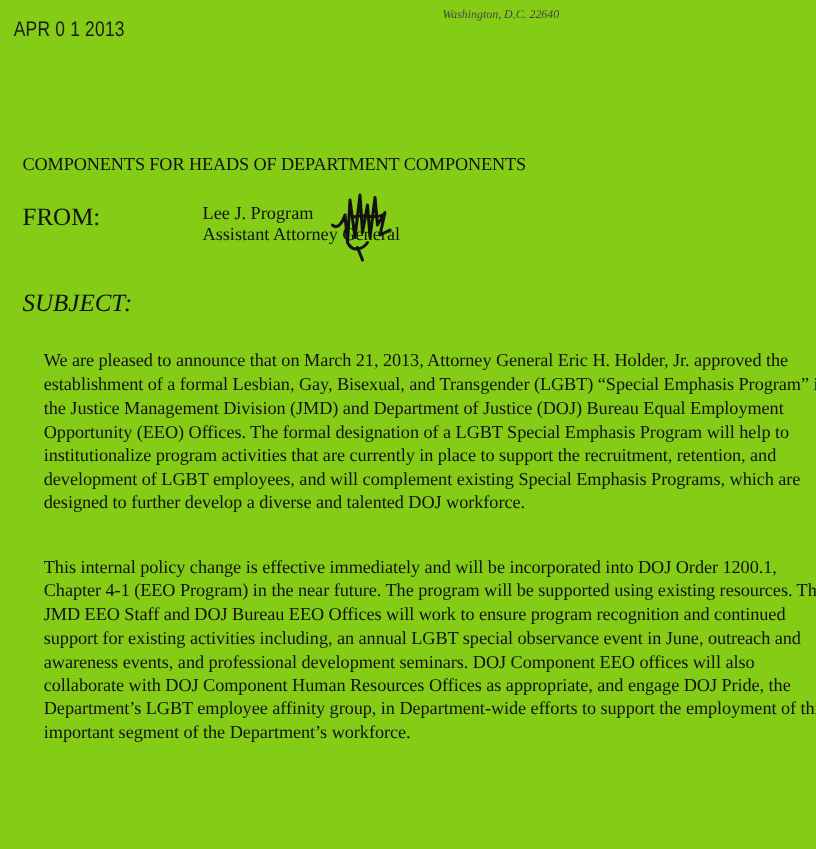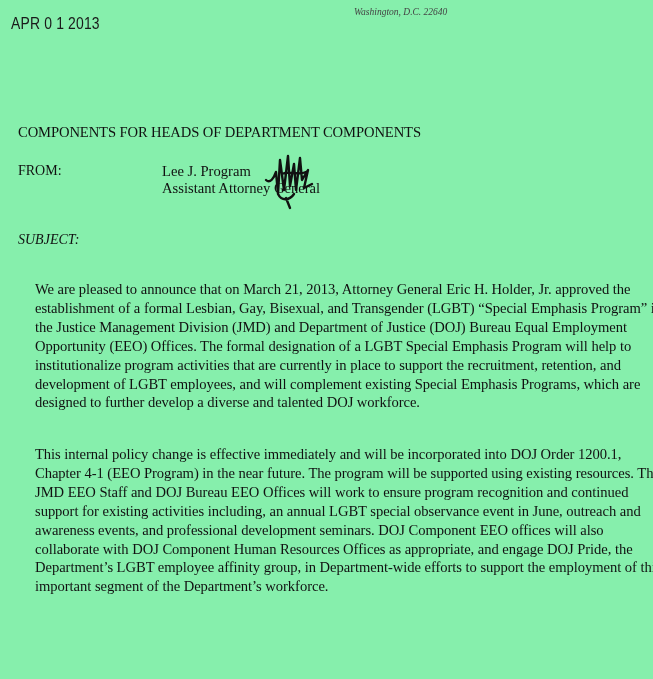--- a/index.html
+++ b/index.html
@@ -12,21 +12,21 @@
       height: 679px;
       position: relative;
       overflow: hidden;
       font-family: "Liberation Serif", "DejaVu Serif", serif;
       color: #111;
     }
     .page {
       position: absolute;
       left: 0; top: 0;
       width: 653px; height: 679px;
-      background: #86efac;
+      background: #84cc16;
     }
     .stamp {
       position: absolute;
       left: 11px;
       top: 14px;
       font-family: "Liberation Sans", "DejaVu Sans", sans-serif;
       font-size: 17px;
       letter-spacing: 0.2px;
       color: #1a1a1a;
       transform: scaleX(0.82);
@@ -46,21 +46,21 @@
       position: absolute;
       left: 18px;
       top: 124px;
       font-size: 14.6px;
       letter-spacing: -0.1px;
       white-space: nowrap;
     }
     .field-label {
       position: absolute;
       left: 18px;
-      font-size: 14px;
+      font-size: 20px;
     }
     .field-value {
       position: absolute;
       left: 162px;
       font-size: 14.6px;
       line-height: 17px;
     }
     .from-label { top: 163px; }
     .from-value { top: 163px; }
     .from-value .indent { padding-left: 7px; }

